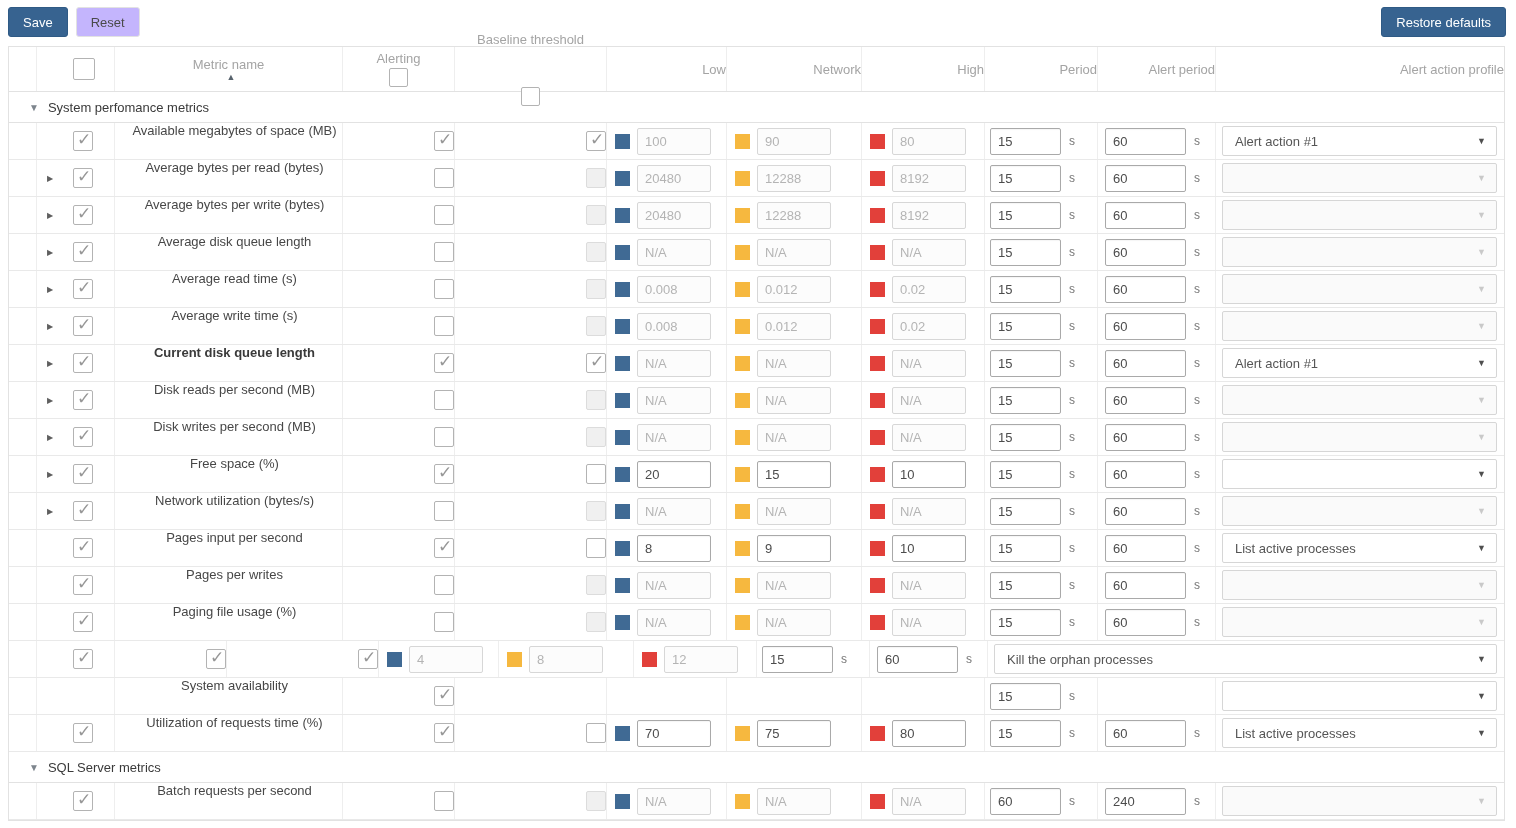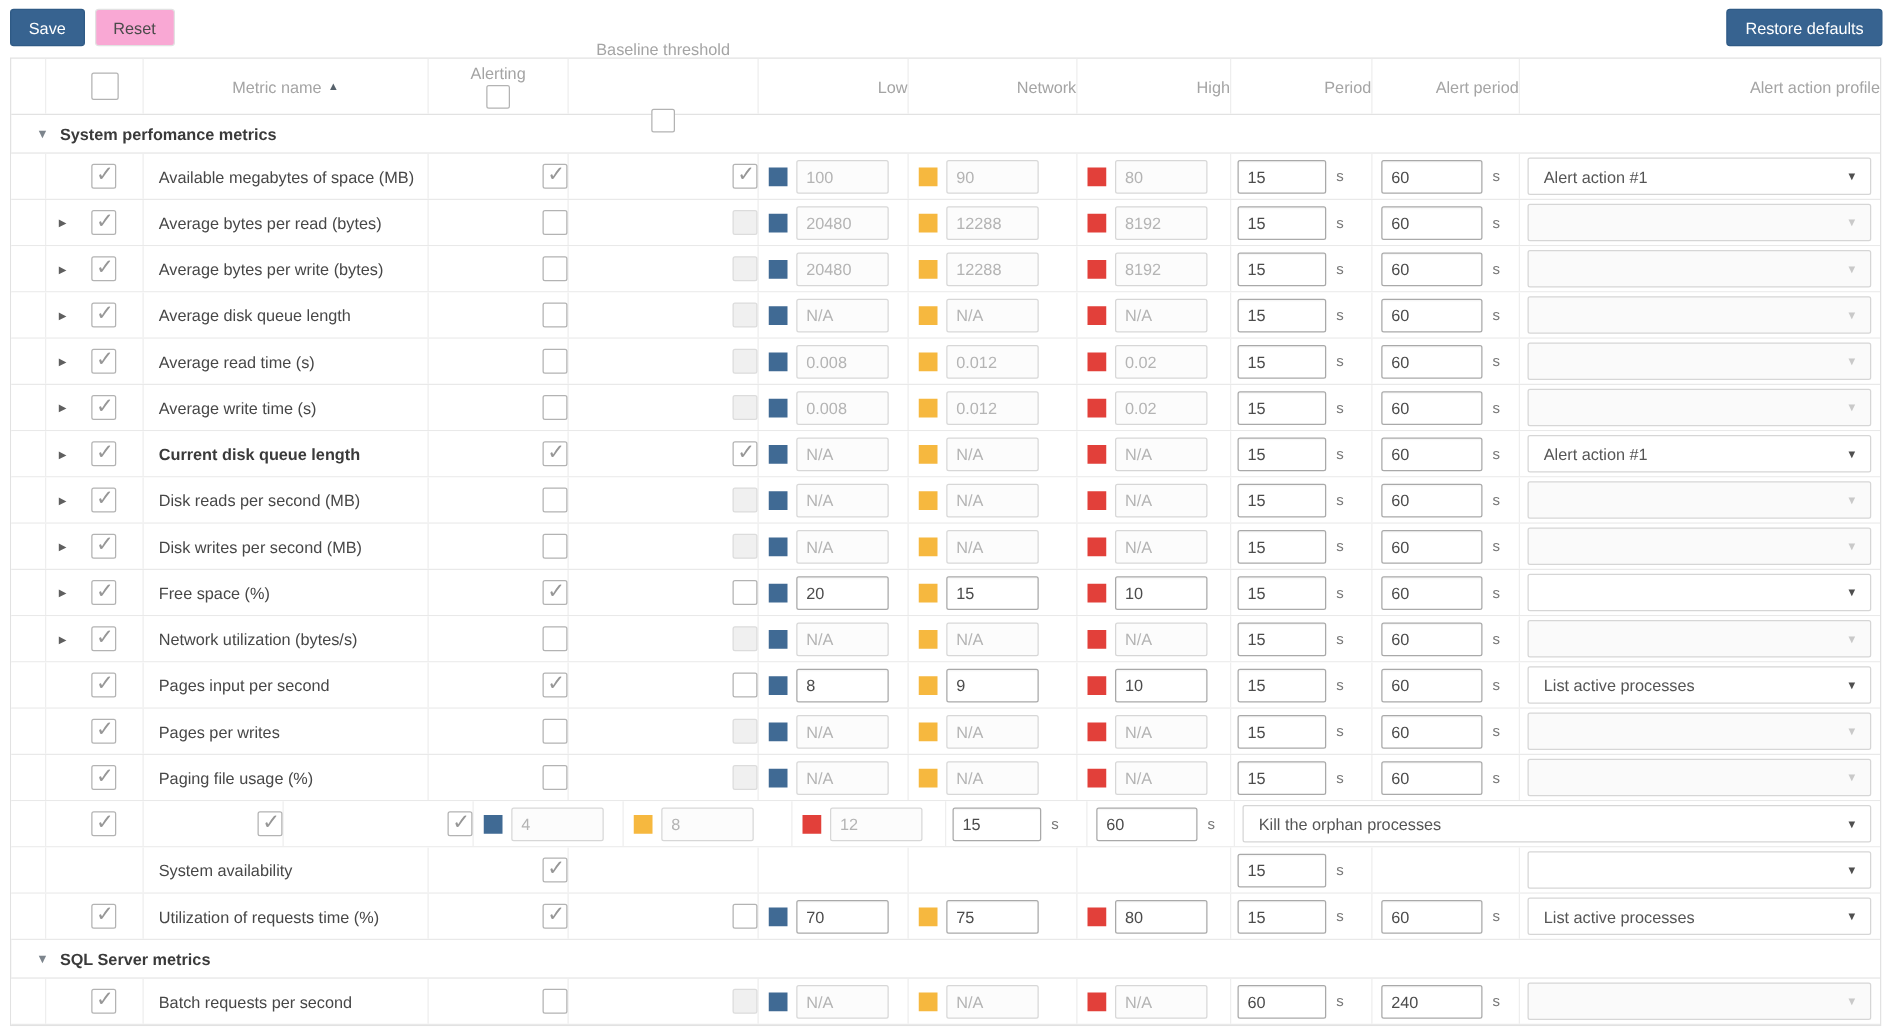--- a/index.html
+++ b/index.html
@@ -1,50 +1,50 @@
 <!DOCTYPE html>
 <html><head>
 <meta charset="utf-8">
 <style>
   * { margin:0; padding:0; box-sizing:border-box; }
   html,body { background:#fff; width:1516px; font-family:"Liberation Sans", sans-serif; }
   .toolbar { display:flex; align-items:center; padding:7px 10px 9px 8px; }
   .btn { height:30px; padding:0 14px; font-size:13px; border-radius:3px; cursor:pointer;
          font-family:"Liberation Sans", sans-serif; }
   .btn-blue { background:#376390; color:#fff; border:1px solid #2f5a85; }
-  .btn-light { background:#f9a8d4; color:#4a4a4a; border:1px solid #e2e2e2; margin-left:8px; }
+  .btn-light { background:#c4b5fd; color:#4a4a4a; border:1px solid #e2e2e2; margin-left:8px; }
   .btn-right { margin-left:auto; }
 
   .table { margin:0 11px 0 8px; border:1px solid #e2e2e2; }
   .thead { display:flex; height:45px; border-bottom:1px solid #e2e2e2; }
   .thead .cell { color:#a4a4a4; }
   .cell { display:flex; align-items:center; border-right:1px solid #eeeeee; height:100%;
           font-size:13px; flex-shrink:0; }
   .cell:last-child { border-right:none; }
   .center { justify-content:flex-end; }
   .hstack { flex-direction:column; justify-content:center; gap:2px; }
 
   .c-spacer { width:28px; }
   .c-select { width:78px; padding-left:10px; }
-  .c-name { width:228px; padding-left:12px; }
+  .c-name { width:228px; padding-left:12px;flex-direction:column; }
   .thead .c-name { justify-content:center; padding-left:0; }
   .c-alert { width:112px; }
   .c-baseline { width:152px;gap:40px; }
   .c-low { width:120px; padding-left:8px; }
   .c-med { width:135px; padding-left:8px; }
   .c-high { width:123px; padding-left:8px; }
   .c-period { width:113px; padding-left:5px; }
   .c-aperiod { width:118px; padding-left:7px; }
   .c-action { flex:1 1 auto; }
 
   .row { display:flex; height:37px; border-bottom:1px solid #e9e9e9; background:#fff; }
   .group-row { display:flex; align-items:center; height:31px; border-bottom:1px solid #e2e2e2;
                padding-left:20px; }
   .gtri { color:#7d858d; font-size:10px; margin-right:9px; cursor:pointer; }
-  .gname { font-weight:bold; color:#3a3a3a; font-size:13px; }
+  .gname { font-weight:normal; color:#3a3a3a; font-size:13px; }
 
   .cb { width:20px; height:20px; border:1px solid #b3b3b3; border-radius:2px; background:#fff;
         display:flex; align-items:center; justify-content:center; font-size:17px; color:#979797;
         line-height:1; cursor:pointer; flex-shrink:0; }
   .cb.disabled { background:#f0f0f0; border-color:#dcdcdc; cursor:default; }
   .cb-sm { width:19px; height:19px; font-size:15px; }
   .cb-lg { width:22px; height:22px; }
   .cb span { transform:translate(1px,-2px); }
 
   .expand { width:16px; color:#5f5f5f; font-size:8px; margin-right:10px; cursor:pointer;

